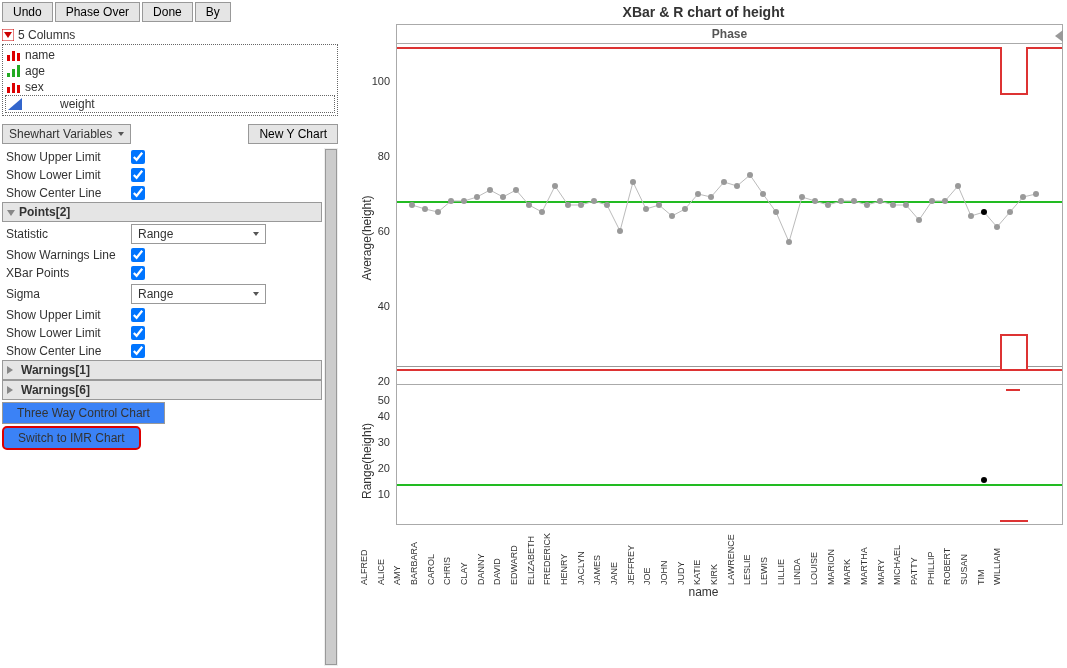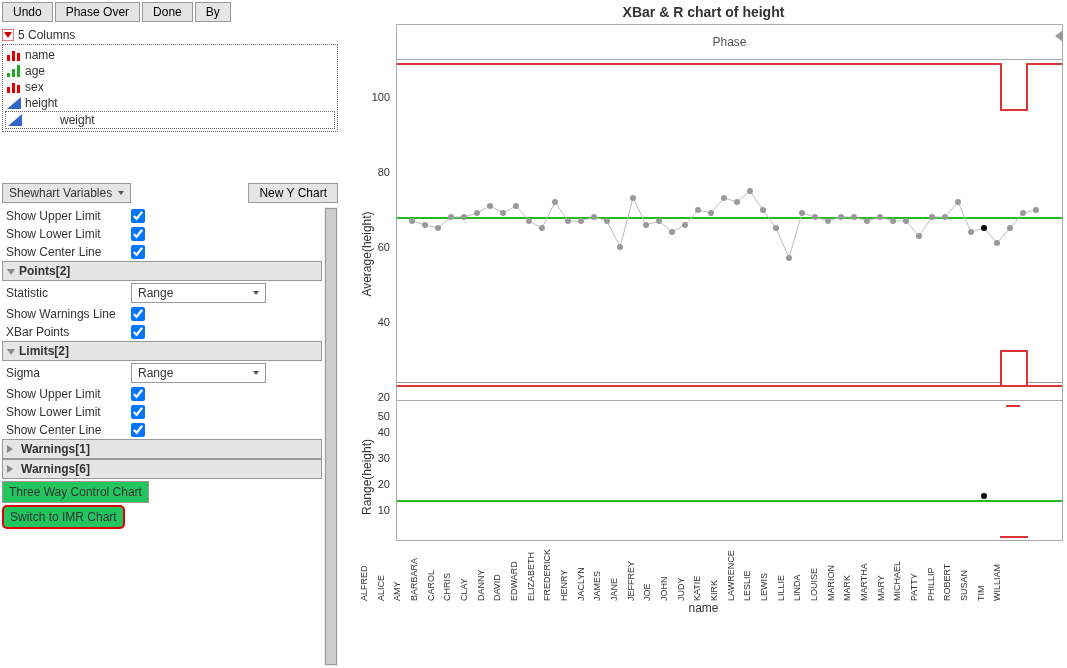--- a/index.html
+++ b/index.html
@@ -8,40 +8,40 @@
 .toolbar { display: flex; gap: 2px; margin-bottom: 6px; }
 .btn { background: #e5e5e5; border: 1px solid #999; padding: 2px 10px; cursor: pointer; }
 .columns-header { display: flex; align-items: center; gap: 4px; margin-bottom: 2px; }
 .red-triangle { width: 12px; height: 12px; display: inline-block; }
 .columns-list { border: 1px dotted #666; padding: 2px; margin-bottom: 8px; }
 .col-row { display: flex; align-items: center; gap: 4px; padding: 1px 2px; cursor: pointer; }
 .col-row.selected { border: 1px dotted #666; gap: 38px; }
 .icon-bar-red { width: 14px; height: 12px; display: inline-block; }
 .icon-bar-green { width: 14px; height: 12px; display: inline-block; }
 .icon-tri-blue { width: 14px; height: 12px; display: inline-block; }
-.chart-type-row { display: flex; gap: 8px; margin-bottom: 4px; margin-top: 43px; }
+.chart-type-row { display: flex; gap: 8px; margin-bottom: 4px; }
 .select { background: #e5e5e5; border: 1px solid #999; padding: 2px 18px 2px 6px; position: relative; cursor: pointer; }
 .select::after { content: ""; position: absolute; right: 6px; top: 50%; transform: translateY(-50%); width: 0; height: 0; border-left: 3px solid transparent; border-right: 3px solid transparent; border-top: 4px solid #555; }
 .section-header { display: flex; align-items: center; gap: 4px; background: #e5e5e5; border: 1px solid #999; padding: 2px 4px; cursor: pointer; font-weight: bold; }
 .section-header.collapsed .tri::before { content:""; display:inline-block; width:0; height:0; border-top:4px solid transparent; border-bottom:4px solid transparent; border-left:6px solid #888; }
 .section-header .tri::before { content:""; display:inline-block; width:0; height:0; border-left:4px solid transparent; border-right:4px solid transparent; border-top:6px solid #888; }
 .opt-row { display: flex; align-items: center; padding: 2px 4px; }
 .opt-row .label { width: 125px; }
 .opt-row input[type=checkbox] { width: 14px; height: 14px; cursor: pointer; }
 .select-wide { background: #fff; border: 1px solid #999; padding: 2px 18px 2px 6px; position: relative; width: 135px; cursor: pointer; }
 .select-wide::after { content: ""; position: absolute; right: 6px; top: 50%; transform: translateY(-50%); width: 0; height: 0; border-left: 3px solid transparent; border-right: 3px solid transparent; border-top: 4px solid #555; }
-.bottom-link { background: #22c55e; border: 1px solid #999; padding: 3px 6px; margin-top: 2px; cursor: pointer; width: fit-content; }
+.bottom-link { background: #3b82f6; border: 1px solid #999; padding: 3px 14px; margin-top: 2px; cursor: pointer; width: fit-content; }
 .highlight-red { border: 2px solid #d00; border-radius: 5px; }
 .scroll-wrap { display: flex; flex: 1; overflow: hidden; }
 .scroll-content { flex: 1; overflow-y: auto; padding-right: 2px; }
 .scrollbar { width: 14px; background: #eee; display: flex; flex-direction: column; align-items: center; }
 .scrollbar .thumb { width: 12px; flex: 1; background: #ccc; border: 1px solid #999; margin: 1px; }
 .right-panel { flex: 1; position: relative; padding: 4px; }
 .chart-title { text-align: center; font-weight: bold; font-size: 14px; margin-bottom: 4px; }
-.phase-box { margin-left: 52px; border: 1px solid #aaa; text-align: center; padding: 10px; background: #fff; font-weight: normal; color: #555; }
+.phase-box { margin-left: 52px; border: 1px solid #aaa; text-align: center; padding: 2px; background: #fff; font-weight: bold; color: #555; }
 .chart-area { position: relative; margin-left: 52px; border: 1px solid #aaa; border-top: none; }
 .chart-top { height: 340px; position: relative; }
 .chart-bot { height: 140px; position: relative; border-top: 1px solid #aaa; }
 .red-line { position: absolute; left: 0; right: 0; height: 2px; background: #d33; }
 .green-line { position: absolute; left: 0; right: 0; height: 2px; background: #2b2; }
 .gray-line-thin { position: absolute; left: 0; right: 0; height: 1px; background: #999; }
 .y-axis { position: absolute; left: 0; width: 50px; text-align: right; }
 .y-label { transform: rotate(-90deg); transform-origin: center; position: absolute; font-size: 12px; white-space: nowrap; }
 .tick { position: absolute; right: 4px; font-size: 11px; }
 .x-name { transform: rotate(-90deg); transform-origin: left bottom; font-size: 9px; white-space: nowrap; position: absolute; bottom: 0; }
@@ -88,26 +88,20 @@
       <span>age</span>
     </div>
     <div class="col-row">
       <span class="icon-bar-red"><svg width="14" height="12">
             <rect x="0" y="6" width="3" height="6" fill="#d00"></rect>
             <rect x="5" y="2" width="3" height="10" fill="#d00"></rect>
             <rect x="10" y="4" width="3" height="8" fill="#d00"></rect>
           </svg></span>
       <span>sex</span>
     </div>
-    <div class="col-row">
-      <span class="icon-tri-blue"><svg width="14" height="12">
-            <polygon points="0,12 14,12 14,0" fill="#36c"></polygon>
-          </svg></span>
-      <span>height</span>
-    </div>
     <div class="col-row selected">
       <span class="icon-tri-blue"><svg width="14" height="12">
             <polygon points="0,12 14,12 14,0" fill="#36c"></polygon>
           </svg></span>
       <span>weight</span>
     </div>
   </div>
 
   <div class="chart-type-row">
     <div class="select">Shewhart Variables</div>
@@ -139,24 +133,20 @@
       </div>
       <div class="opt-row">
         <div class="label">Show Warnings Line</div>
         <input type="checkbox" checked="" style="">
       </div>
       <div class="opt-row">
         <div class="label">XBar Points</div>
         <input type="checkbox" checked="" style="">
       </div>
 
-      <div class="section-header">
-          <span class="tri"></span>
-          <span>Limits[2]</span>
-        </div>
       <div class="opt-row">
         <div class="label">Sigma</div>
         <div class="select-wide">Range</div>
       </div>
       <div class="opt-row">
         <div class="label">Show Upper Limit</div>
         <input type="checkbox" checked="" style="">
       </div>
       <div class="opt-row">
         <div class="label">Show Lower Limit</div>

